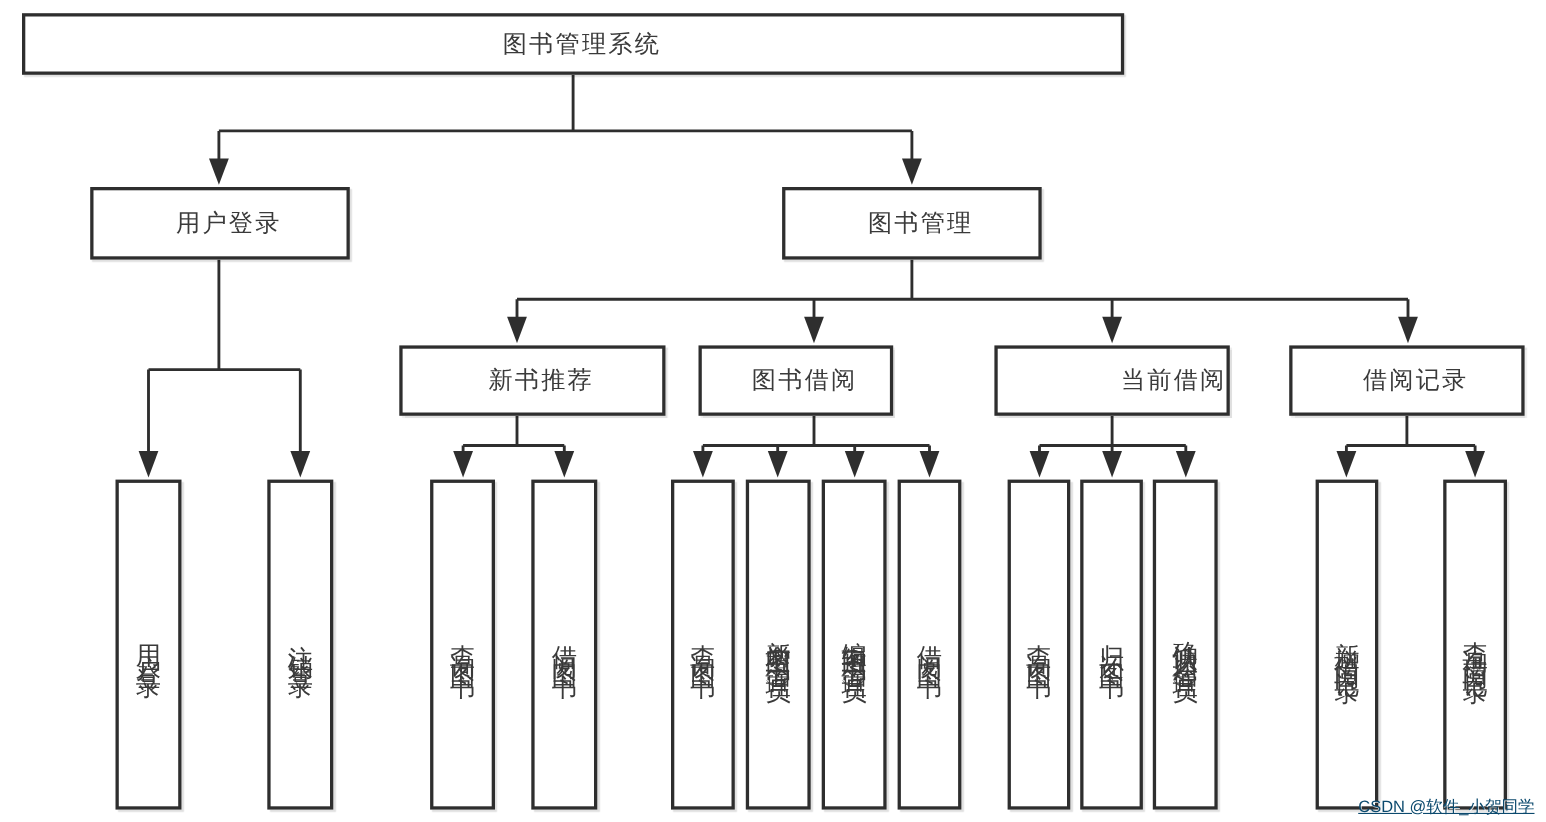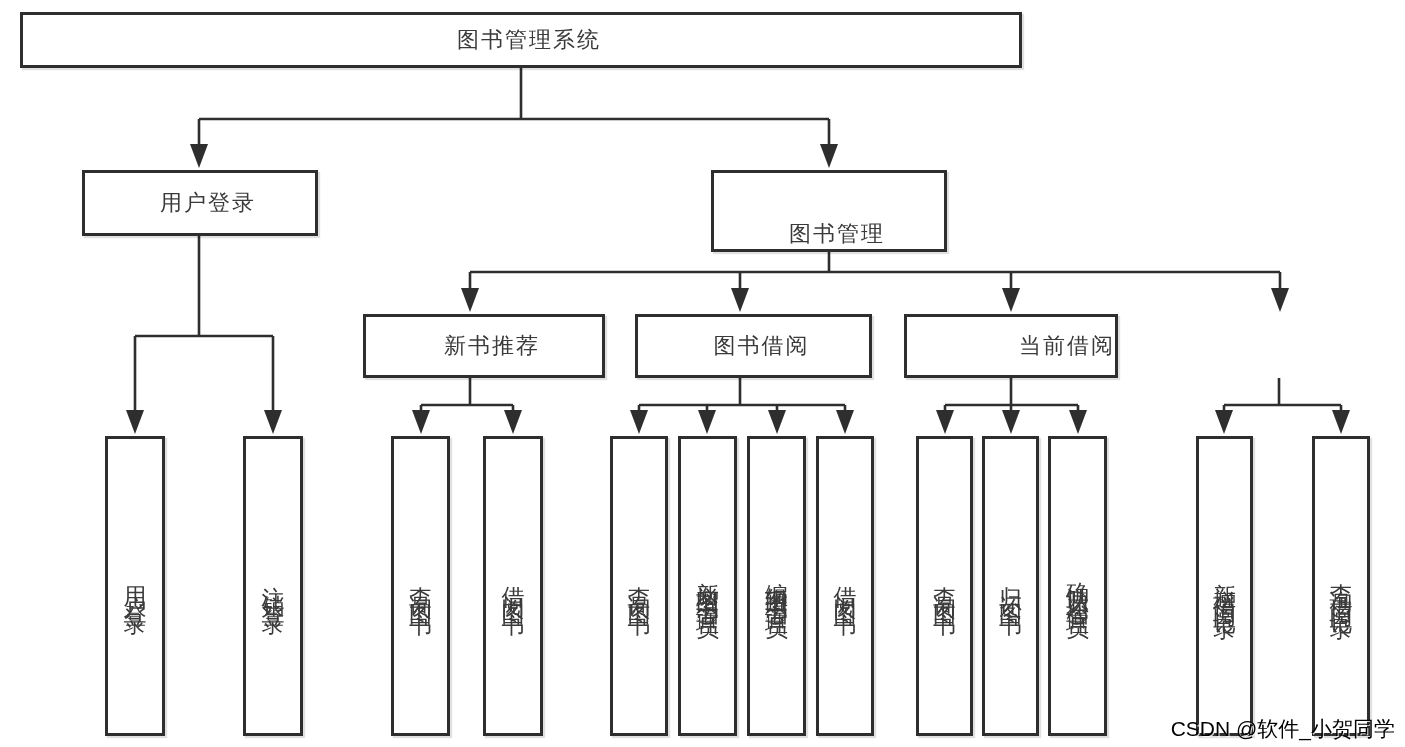--- a/index.html
+++ b/index.html
@@ -28,25 +28,26 @@
     writing-mode:vertical-rl;
     text-orientation:mixed;
     font-size:23px;
     letter-spacing:9px;
     line-height:1;
   }
   .watermark{
     position:absolute;
     right:10px;
     bottom:4px;
-    font-size:21px;
-    color:#000000;
+    font-size:15px;
+    color:#0c4a6e;
     text-shadow:1px 1px 0 rgba(255,255,255,0.8);
     z-index:5;
     white-space:nowrap;
+    text-decoration:underline;
   }
 </style>
 </head>
 <body>
 
 <div class="stage">
 
   <svg class="wires" viewBox="0 0 1405 747" xmlns="http://www.w3.org/2000/svg">
     <g stroke="#2e2e2e" stroke-width="2.6" fill="none">
 
@@ -87,32 +88,35 @@
     </g>
   </svg>
 
   <div class="box hbox" style="left:20px;top:12px;width:1002px;height:56px;">
     <span>图书管理系统</span>
   </div>
 
   <div class="box hbox" style="left:82px;top:170px;width:236px;height:66px;">
     <span>用户登录</span>
   </div>
-  <div class="box hbox" style="left:711px;top:170px;width:236px;height:82px;align-items:flex-end;">
+  <div class="box hbox" style="left:711px;top:170px;width:236px;height:66px;">
     <span>图书管理</span>
   </div>
 
   <div class="box hbox" style="left:363px;top:314px;width:242px;height:64px;">
     <span>新书推荐</span>
   </div>
-  <div class="box hbox" style="left:635px;top:314px;width:237px;height:64px;">
+  <div class="box hbox" style="left:635px;top:314px;width:177px;height:64px;">
     <span>图书借阅</span>
   </div>
   <div class="box hbox" style="left:904px;top:314px;width:214px;height:64px;justify-content:flex-end;">
     <span>当前借阅</span>
+  </div>
+  <div class="box hbox" style="left:1172px;top:314px;width:214px;height:64px;">
+    <span>借阅记录</span>
   </div>
 
   <div class="box vbox" style="left:105px;top:436px;width:60px;height:300px;">
     <span>用户登录</span>
   </div>
   <div class="box vbox" style="left:243px;top:436px;width:60px;height:300px;">
     <span>注销登录</span>
   </div>
 
   <div class="box vbox" style="left:391px;top:436px;width:59px;height:300px;">

